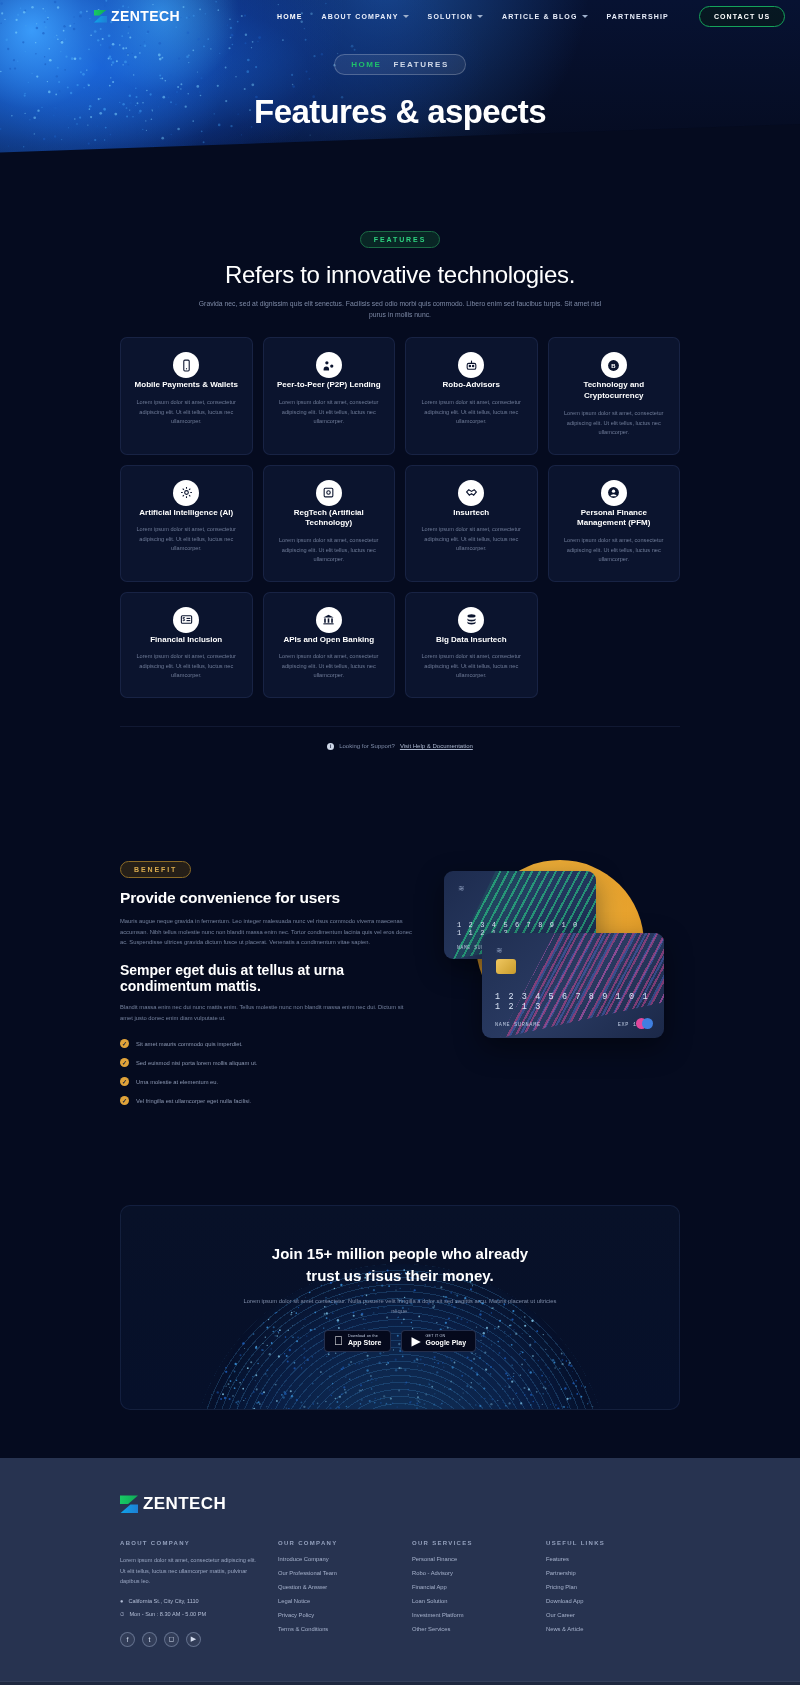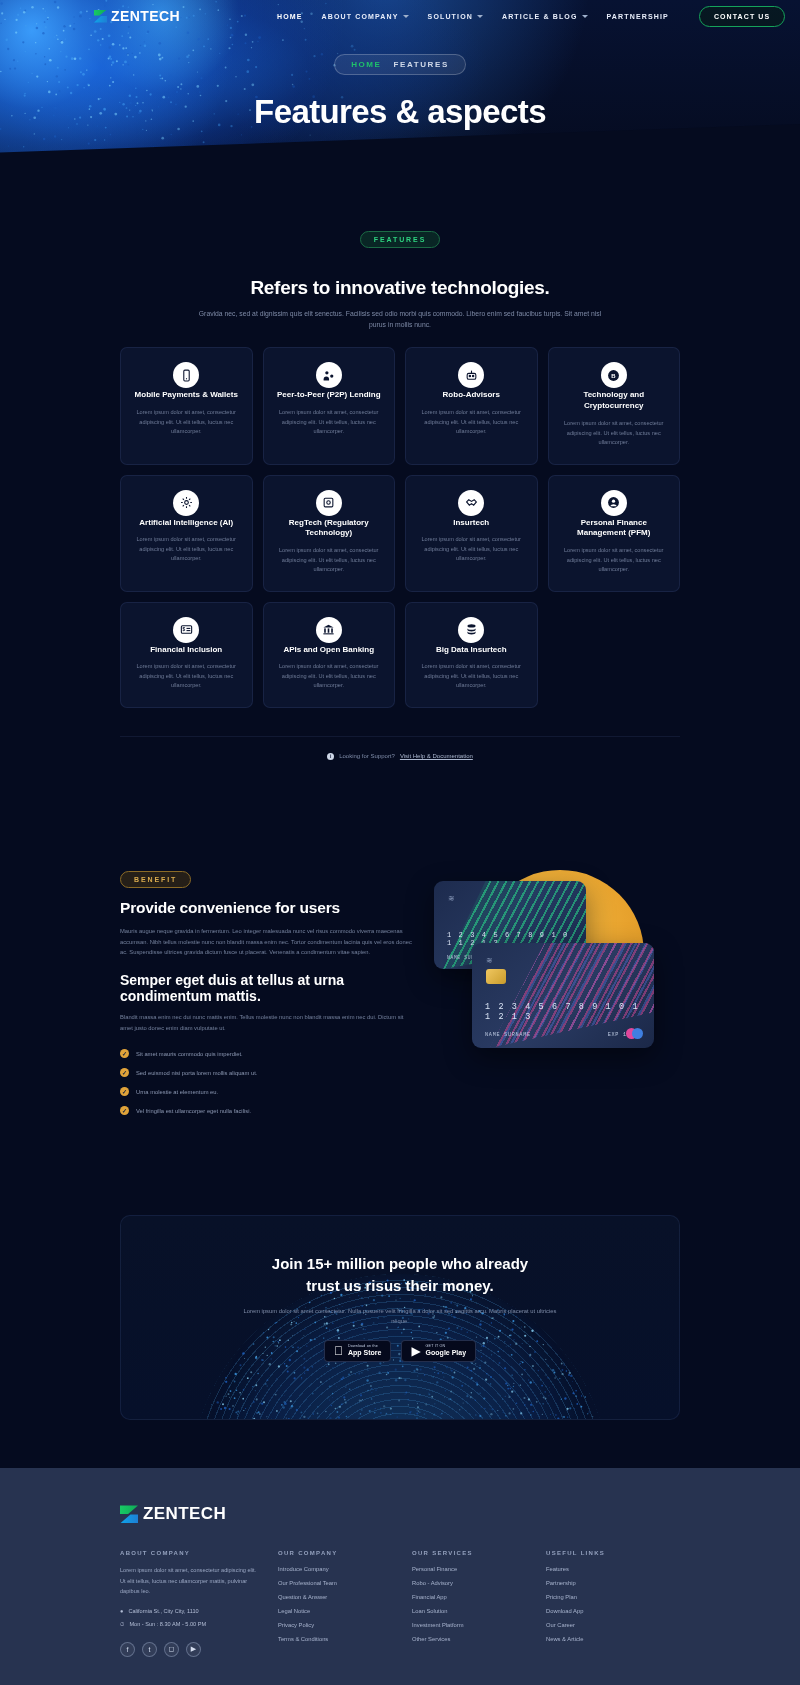--- a/index.html
+++ b/index.html
@@ -85,21 +85,21 @@
   .pill {
     display: inline-flex; align-items: center; justify-content: center;
     border-radius: 14px; padding: 4px 13px;
     font-size: 7px; font-weight: 700; letter-spacing: 1.9px;
   }
   .pill.green { border: 1px solid #1b6b45; background: rgba(16,70,45,.45); color: #2ed27f; }
   .pill.gold { border: 1px solid #8a6a26; background: rgba(70,52,18,.5); color: #d9ab4e; }
 
   
   .features { padding: 58px 0 0; text-align: center; }
-  .sec-title { font-size: 19px; font-weight: 700; margin-top: 29px; letter-spacing: -.3px; }
+  .sec-title { font-size: 24px; font-weight: 400; margin-top: 13px; letter-spacing: -.3px; }
   .sec-sub {
     margin: 9px auto 0; width: 420px;
     font-size: 6.8px; line-height: 1.65; color: #7e8aa6;
   }
   .grid {
     display: grid; grid-template-columns: repeat(4, 1fr); gap: 10px;
     width: 560px; margin: 17px auto 0;
   }
   .card {
     background: #0b142e;
@@ -129,21 +129,21 @@
     display: flex; align-items: center; justify-content: center; gap: 5px;
     font-size: 6px; color: #7f8ca8;
   }
   .info-dot {
     width: 7px; height: 7px; border-radius: 50%; background: #cfd8e8; color: #0b142e;
     font-size: 5px; font-weight: 700; display: inline-flex; align-items: center; justify-content: center;
   }
   .support .link { color: #aab6cd; text-decoration: underline; }
 
   
-  .benefit { width: 560px; margin: 108px auto 0; display: flex; gap: 18px; }
+  .benefit { width: 560px; margin: 108px auto 0; display: flex; gap: 28px; }
   .benefit-left { width: 292px; }
   .benefit-title { font-size: 15.5px; font-weight: 700; margin-top: 11px; letter-spacing: -.2px; }
   .benefit-p { margin-top: 9px; font-size: 5.8px; line-height: 1.85; color: #74819d; }
   .benefit-sub { margin-top: 14px; font-size: 14px; font-weight: 700; color: #fff; }
   .benefit-p2 { margin-top: 8px; font-size: 5.8px; line-height: 1.85; color: #74819d; }
   .checks { margin-top: 16px; display: flex; flex-direction: column; gap: 10px; }
   .check { display: flex; align-items: center; gap: 7px; font-size: 5.8px; color: #8b97b2; }
   .tick {
     width: 9px; height: 9px; border-radius: 50%; background: #e0a33a; color: #15223f;
     font-size: 6px; font-weight: 700; display: inline-flex; align-items: center; justify-content: center; flex: 0 0 auto;
@@ -702,21 +702,21 @@
           <div class="card-title">Artificial Intelligence (AI)</div>
           <div class="card-text">Lorem ipsum dolor sit amet, consectetur adipiscing elit. Ut elit tellus, luctus nec ullamcorper.</div>
         </div>
         <div class="card">
           <div class="card-icon">
             <svg viewBox="0 0 24 24" fill="none" stroke="#0b142e" stroke-width="2">
               <rect x="4" y="4" width="16" height="16" rx="2"></rect>
               <circle cx="12" cy="12" r="3.2"></circle>
             </svg>
           </div>
-          <div class="card-title">RegTech (Regulatory Technology)</div>
+          <div class="card-title">RegTech (Artificial Technology)</div>
           <div class="card-text">Lorem ipsum dolor sit amet, consectetur adipiscing elit. Ut elit tellus, luctus nec ullamcorper.</div>
         </div>
         <div class="card">
           <div class="card-icon">
             <svg viewBox="0 0 24 24" fill="none" stroke="#0b142e" stroke-width="2">
               <path d="M3 11l4-4 5 3 5-3 4 4-5 6-4-3-4 3z"></path>
             </svg>
           </div>
           <div class="card-title">Insurtech</div>
           <div class="card-text">Lorem ipsum dolor sit amet, consectetur adipiscing elit. Ut elit tellus, luctus nec ullamcorper.</div>

